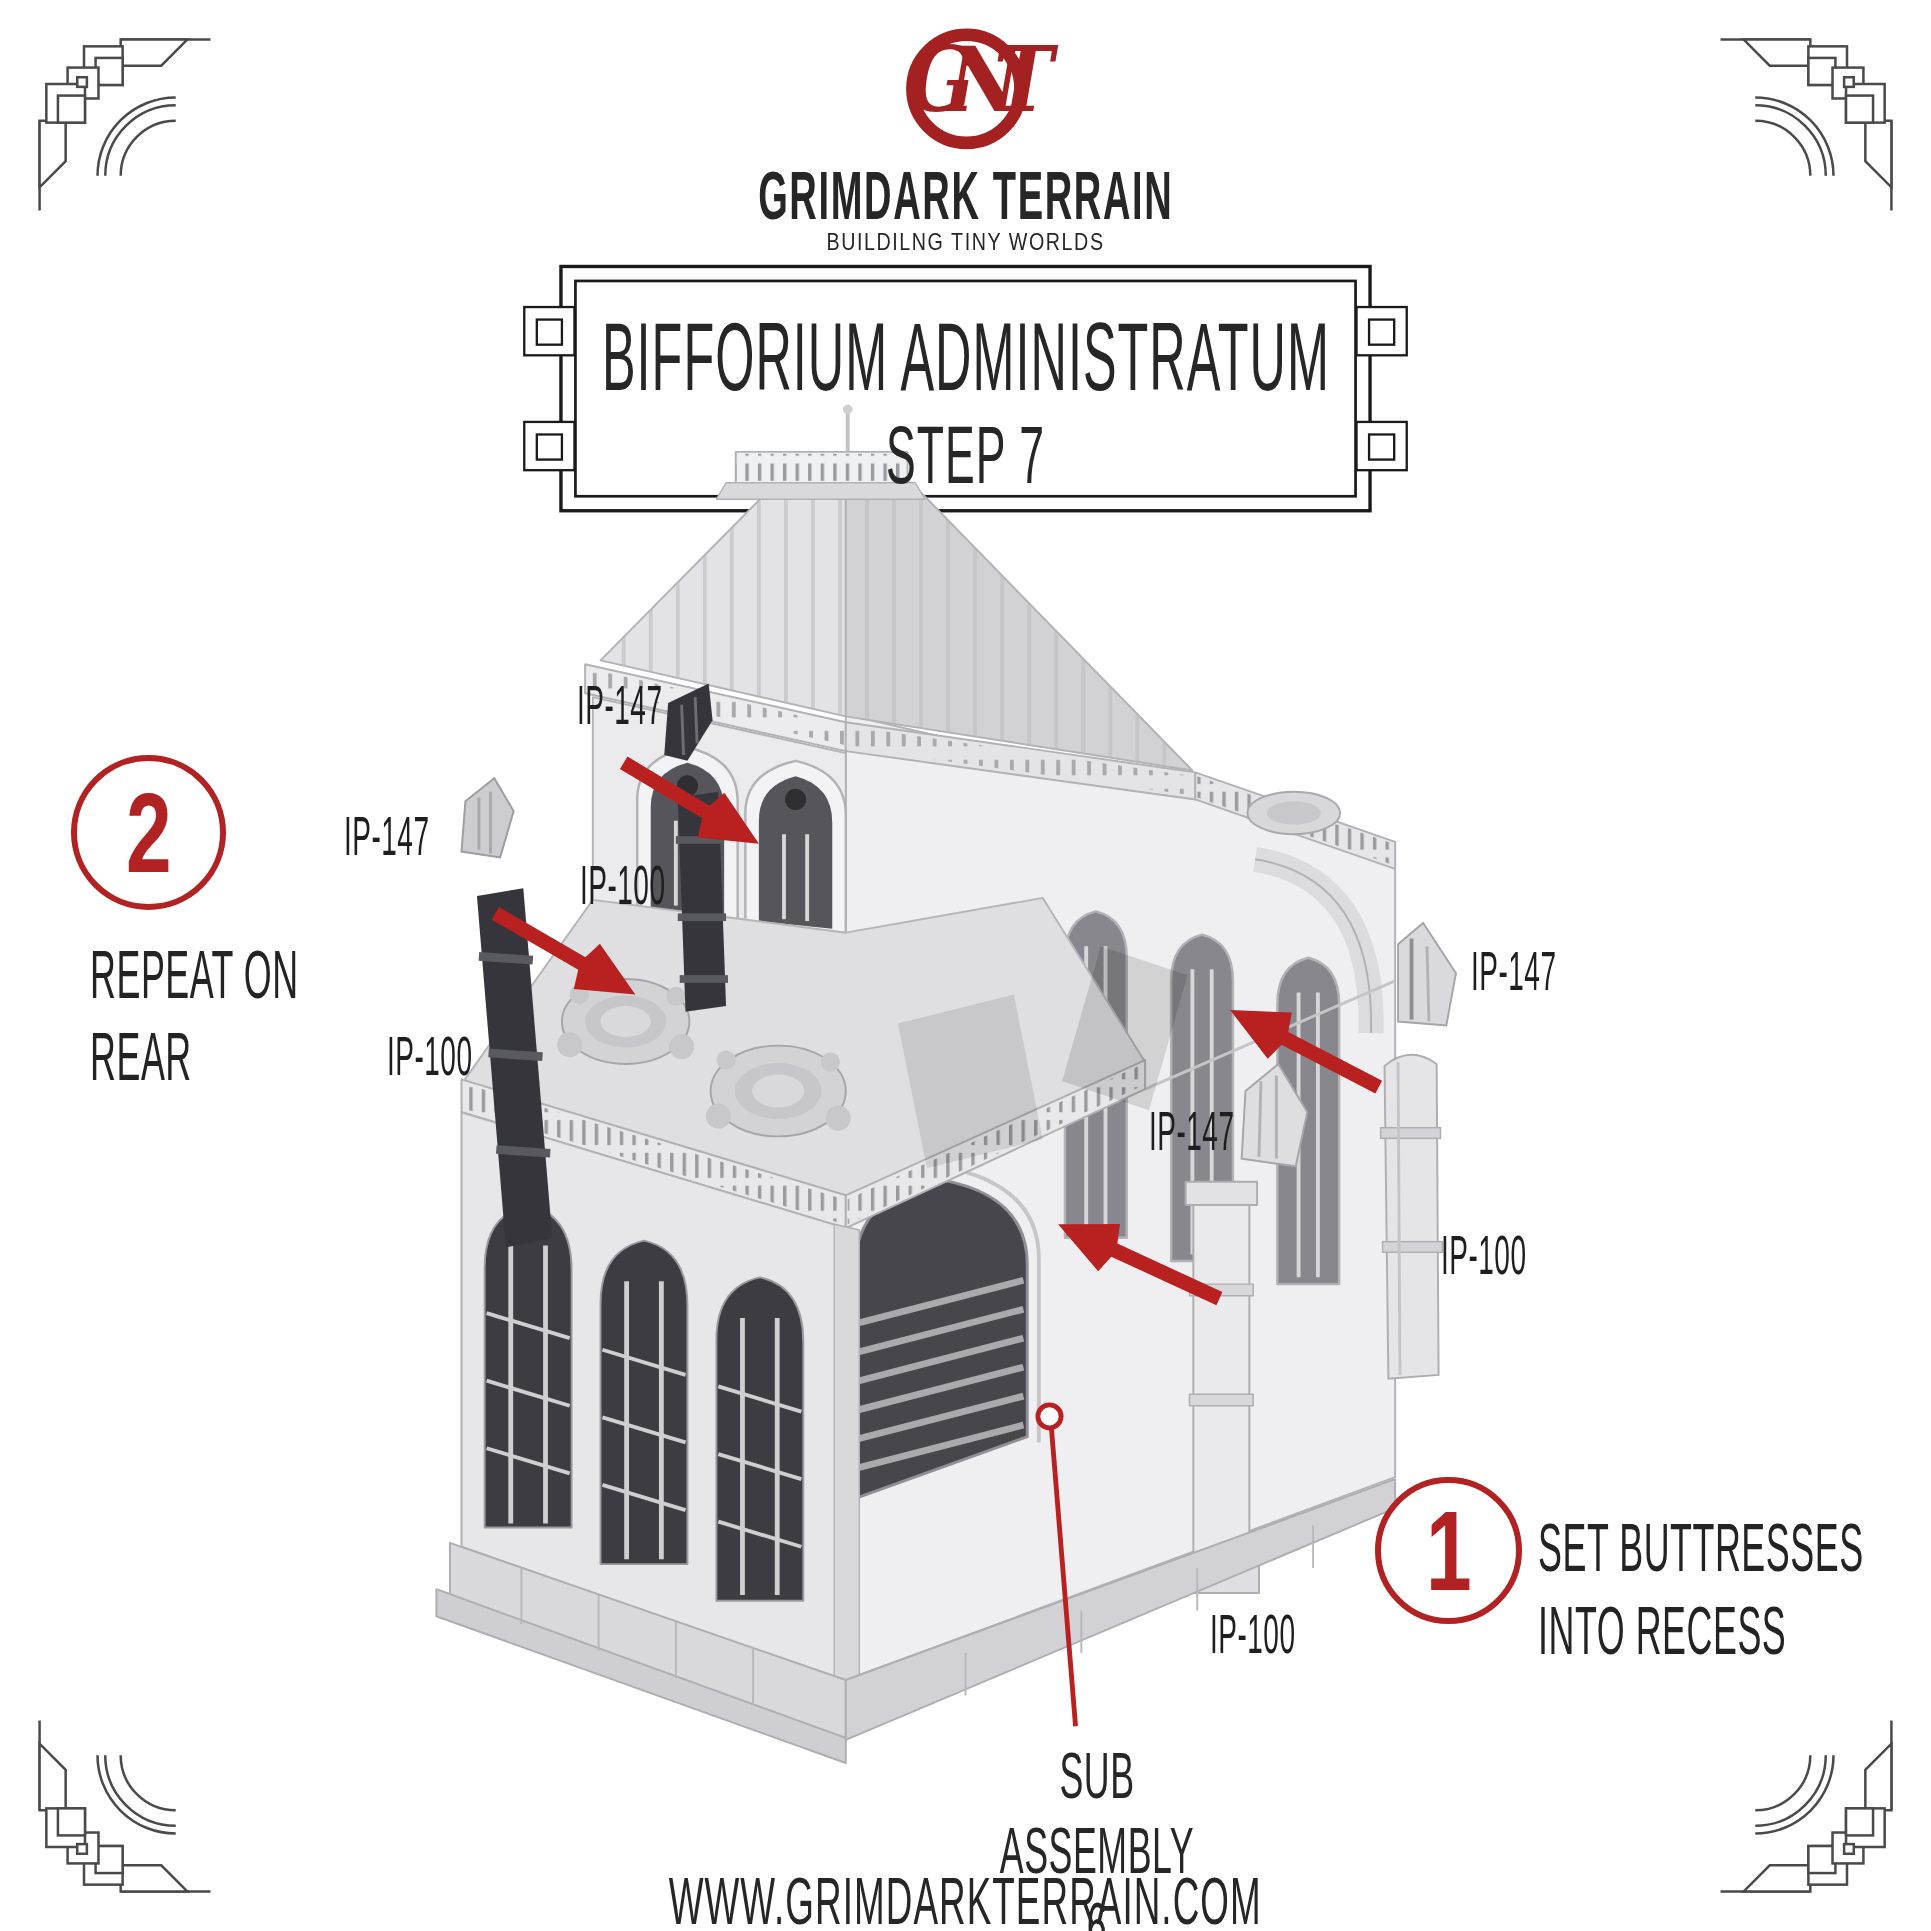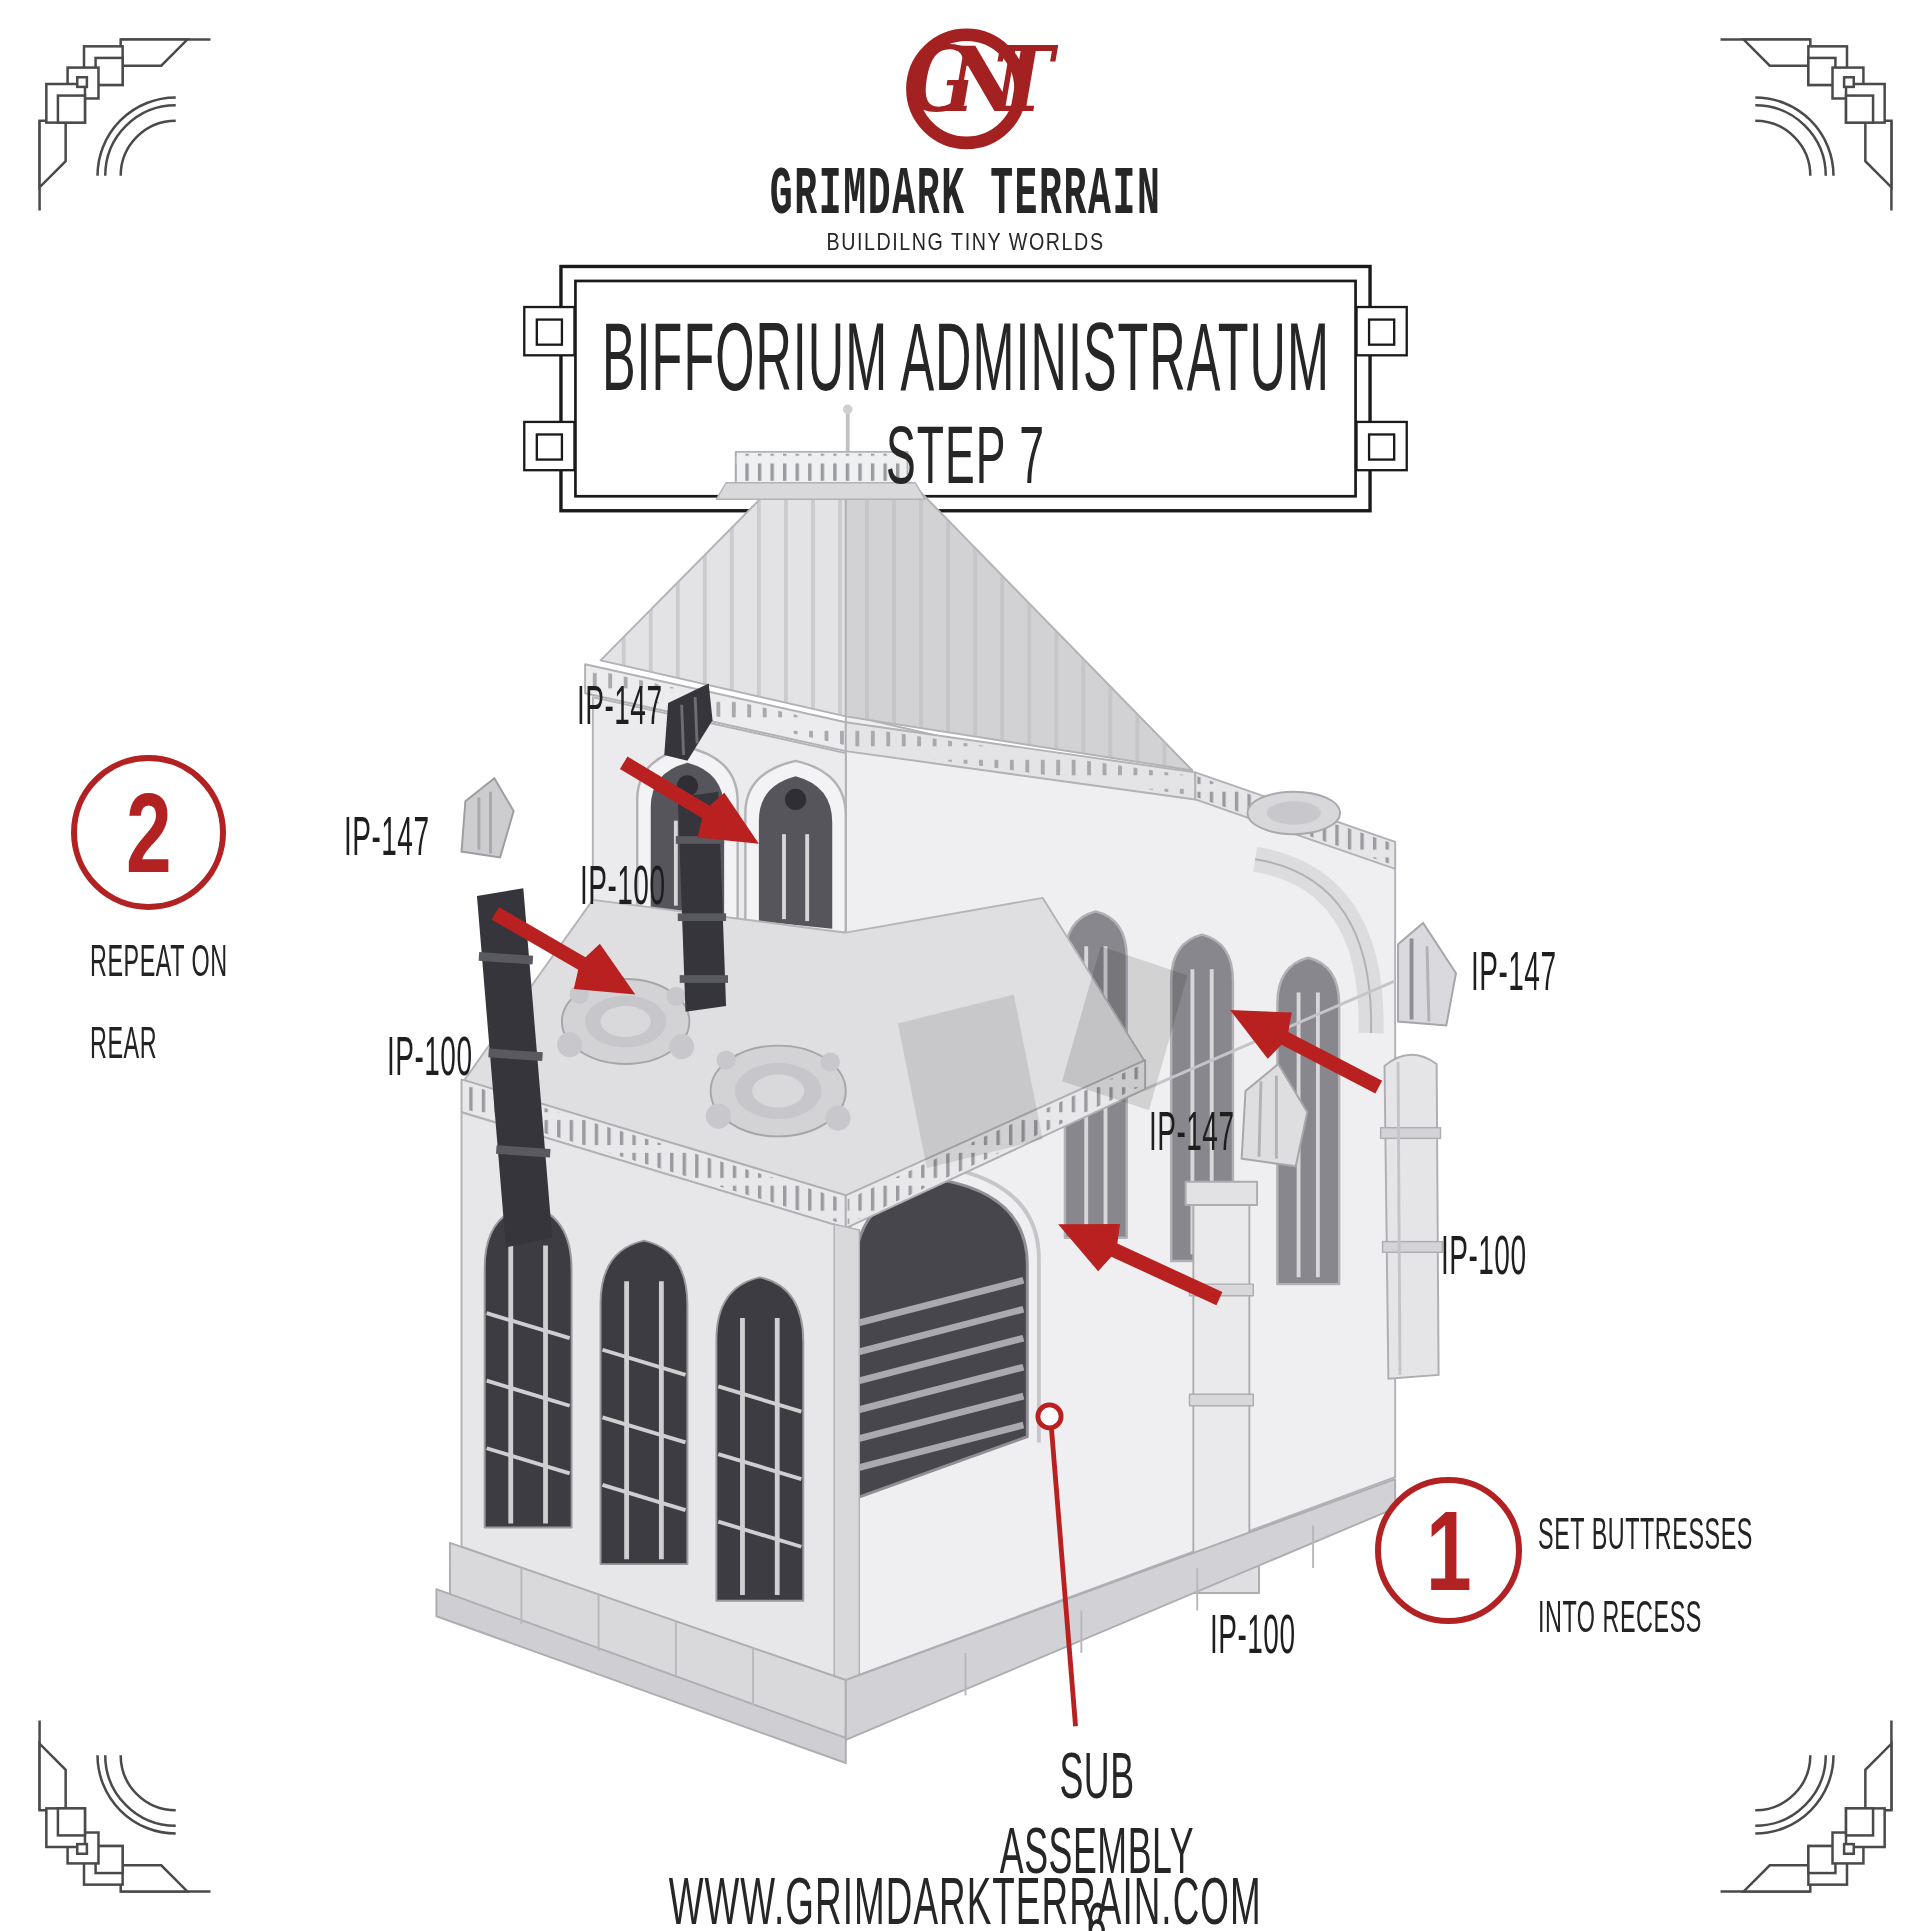--- a/index.html
+++ b/index.html
@@ -4,37 +4,37 @@
 <style>
   html,body{margin:0;padding:0;background:#ffffff;}
   #page{position:relative;width:1931px;height:1931px;background:#ffffff;overflow:hidden;
         font-family:"Liberation Sans",sans-serif;color:#262626;border-radius:7px;}
   svg{position:absolute;left:0;top:0;}
   .txt{position:absolute;white-space:nowrap;color:#272727;}
   .cx{display:inline-block;transform-origin:left top;}
   .ctr{position:absolute;text-align:center;}
   .ctr .cx{transform-origin:center top;}
   
-  #brand{left:0;top:156px;width:1931px;font-family:Liberation Mono, monospace;}
+  #brand{left:0;top:156px;width:1931px;}
   #brand .cx{font-size:68px;letter-spacing:2.9px;transform:scaleX(0.56);font-weight:bold;}
   #tagline{left:0;top:228px;width:1931px;}
   #tagline .cx{font-size:24px;letter-spacing:1.9px;transform:scaleX(0.82);}
   #monogram{left:870px;top:27px;width:193px;text-align:center;}
   #monogram .cx{font-family:"DejaVu Serif",serif;font-style:italic;font-weight:bold;
                 font-size:89px;color:#a32121;letter-spacing:-0.34em;transform:scaleX(0.9);}
   
   #boxtitle{left:0;top:301px;width:1931px;}
   #boxtitle .cx{font-size:97px;letter-spacing:1.9px;transform:scaleX(0.52);}
   #boxstep{left:0;top:409px;width:1931px;}
   #boxstep .cx{font-size:81px;letter-spacing:1.9px;transform:scaleX(0.55);}
   
   .plbl{font-size:56px;color:#1e1e1e;}
   .plbl .cx{transform:scaleX(0.5);letter-spacing:1px;}
   
-  .callout-line{font-size:45px;color:#232323;}
+  .callout-line{font-size:69px;color:#232323;}
   .callout-line .cx{transform:scaleX(0.52);letter-spacing:1px;}
   .num-circle{position:absolute;border:6.8px solid #b32222;border-radius:50%;
               display:flex;align-items:center;justify-content:center;background:#ffffff00;}
   .num-circle span{font-size:114px;font-weight:bold;color:#b32222;
                    display:inline-block;transform:scaleX(0.72);}
   #circle2{left:71px;top:755px;width:143px;height:143px;}
   #circle1{left:1375px;top:1477px;width:135px;height:135px;}
   
   #subasm{left:904px;top:1738px;width:386px;}
   #subasm .cx{font-size:65px;letter-spacing:1px;transform:scaleX(0.55);}

